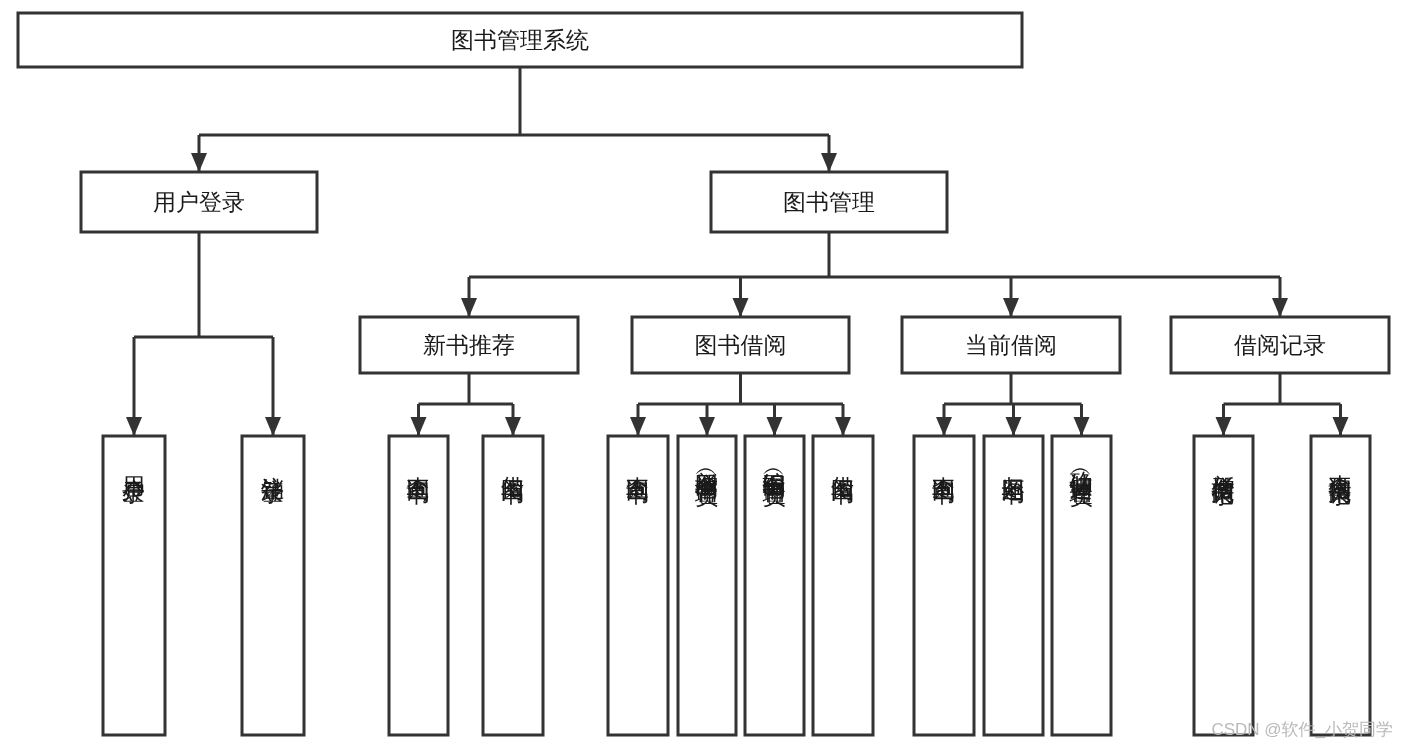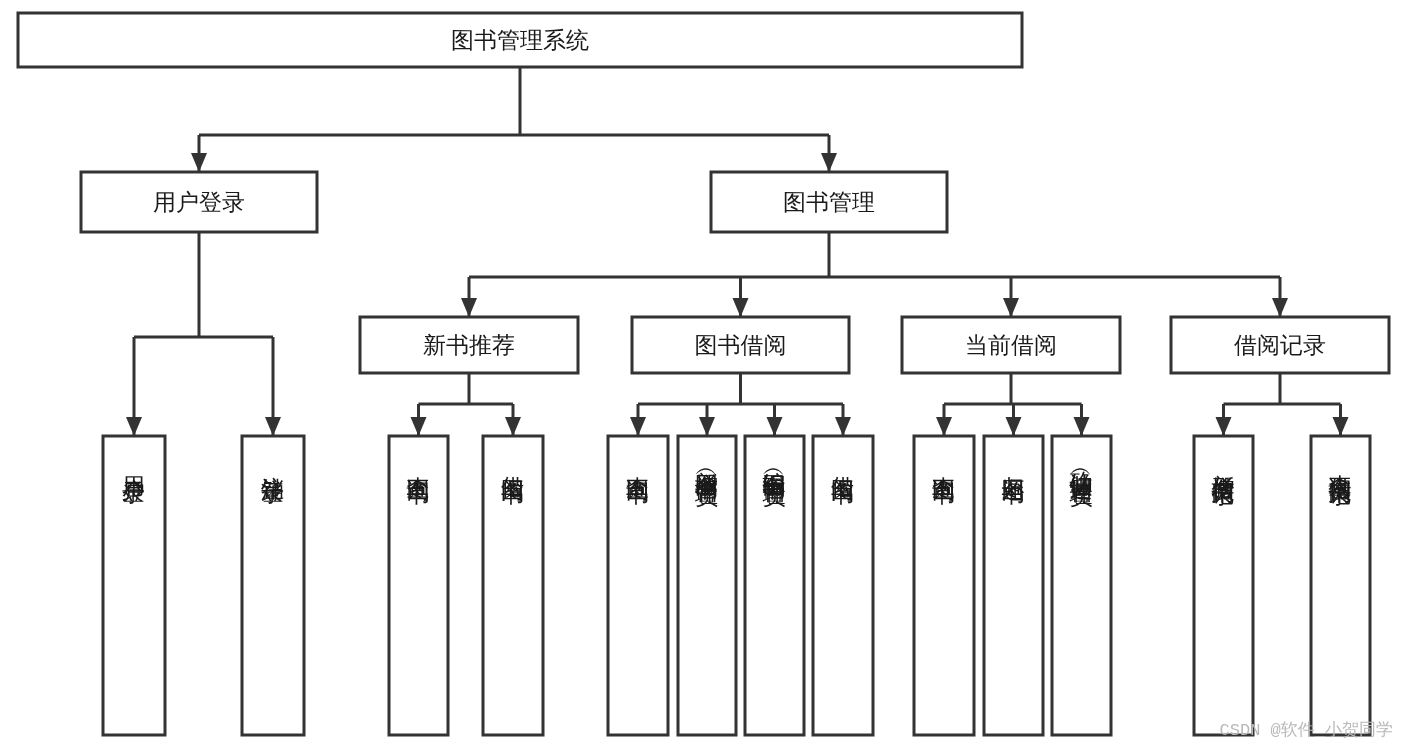--- a/index.html
+++ b/index.html
@@ -29,21 +29,21 @@
   .link{
     stroke:#333333;stroke-width:3;fill:none;stroke-linecap:butt;
   }
   .arrow-head{fill:#333333;}
   .watermark{
     position:absolute;
     right:12px;
     bottom:6px;
     color:#b9b9b9;
     font-size:17px;
-    font-family:Liberation Mono, monospace;
+    font-family:Liberation Sans, sans-serif;
     white-space:nowrap;
     pointer-events:none;
   }
 </style>
 </head>
 <body>
 
 <svg id="canvas" viewBox="0 0 1405 747">
   <g id="links-layer">
       <line x1="520" y1="67" x2="520" y2="135" class="link"></line>

